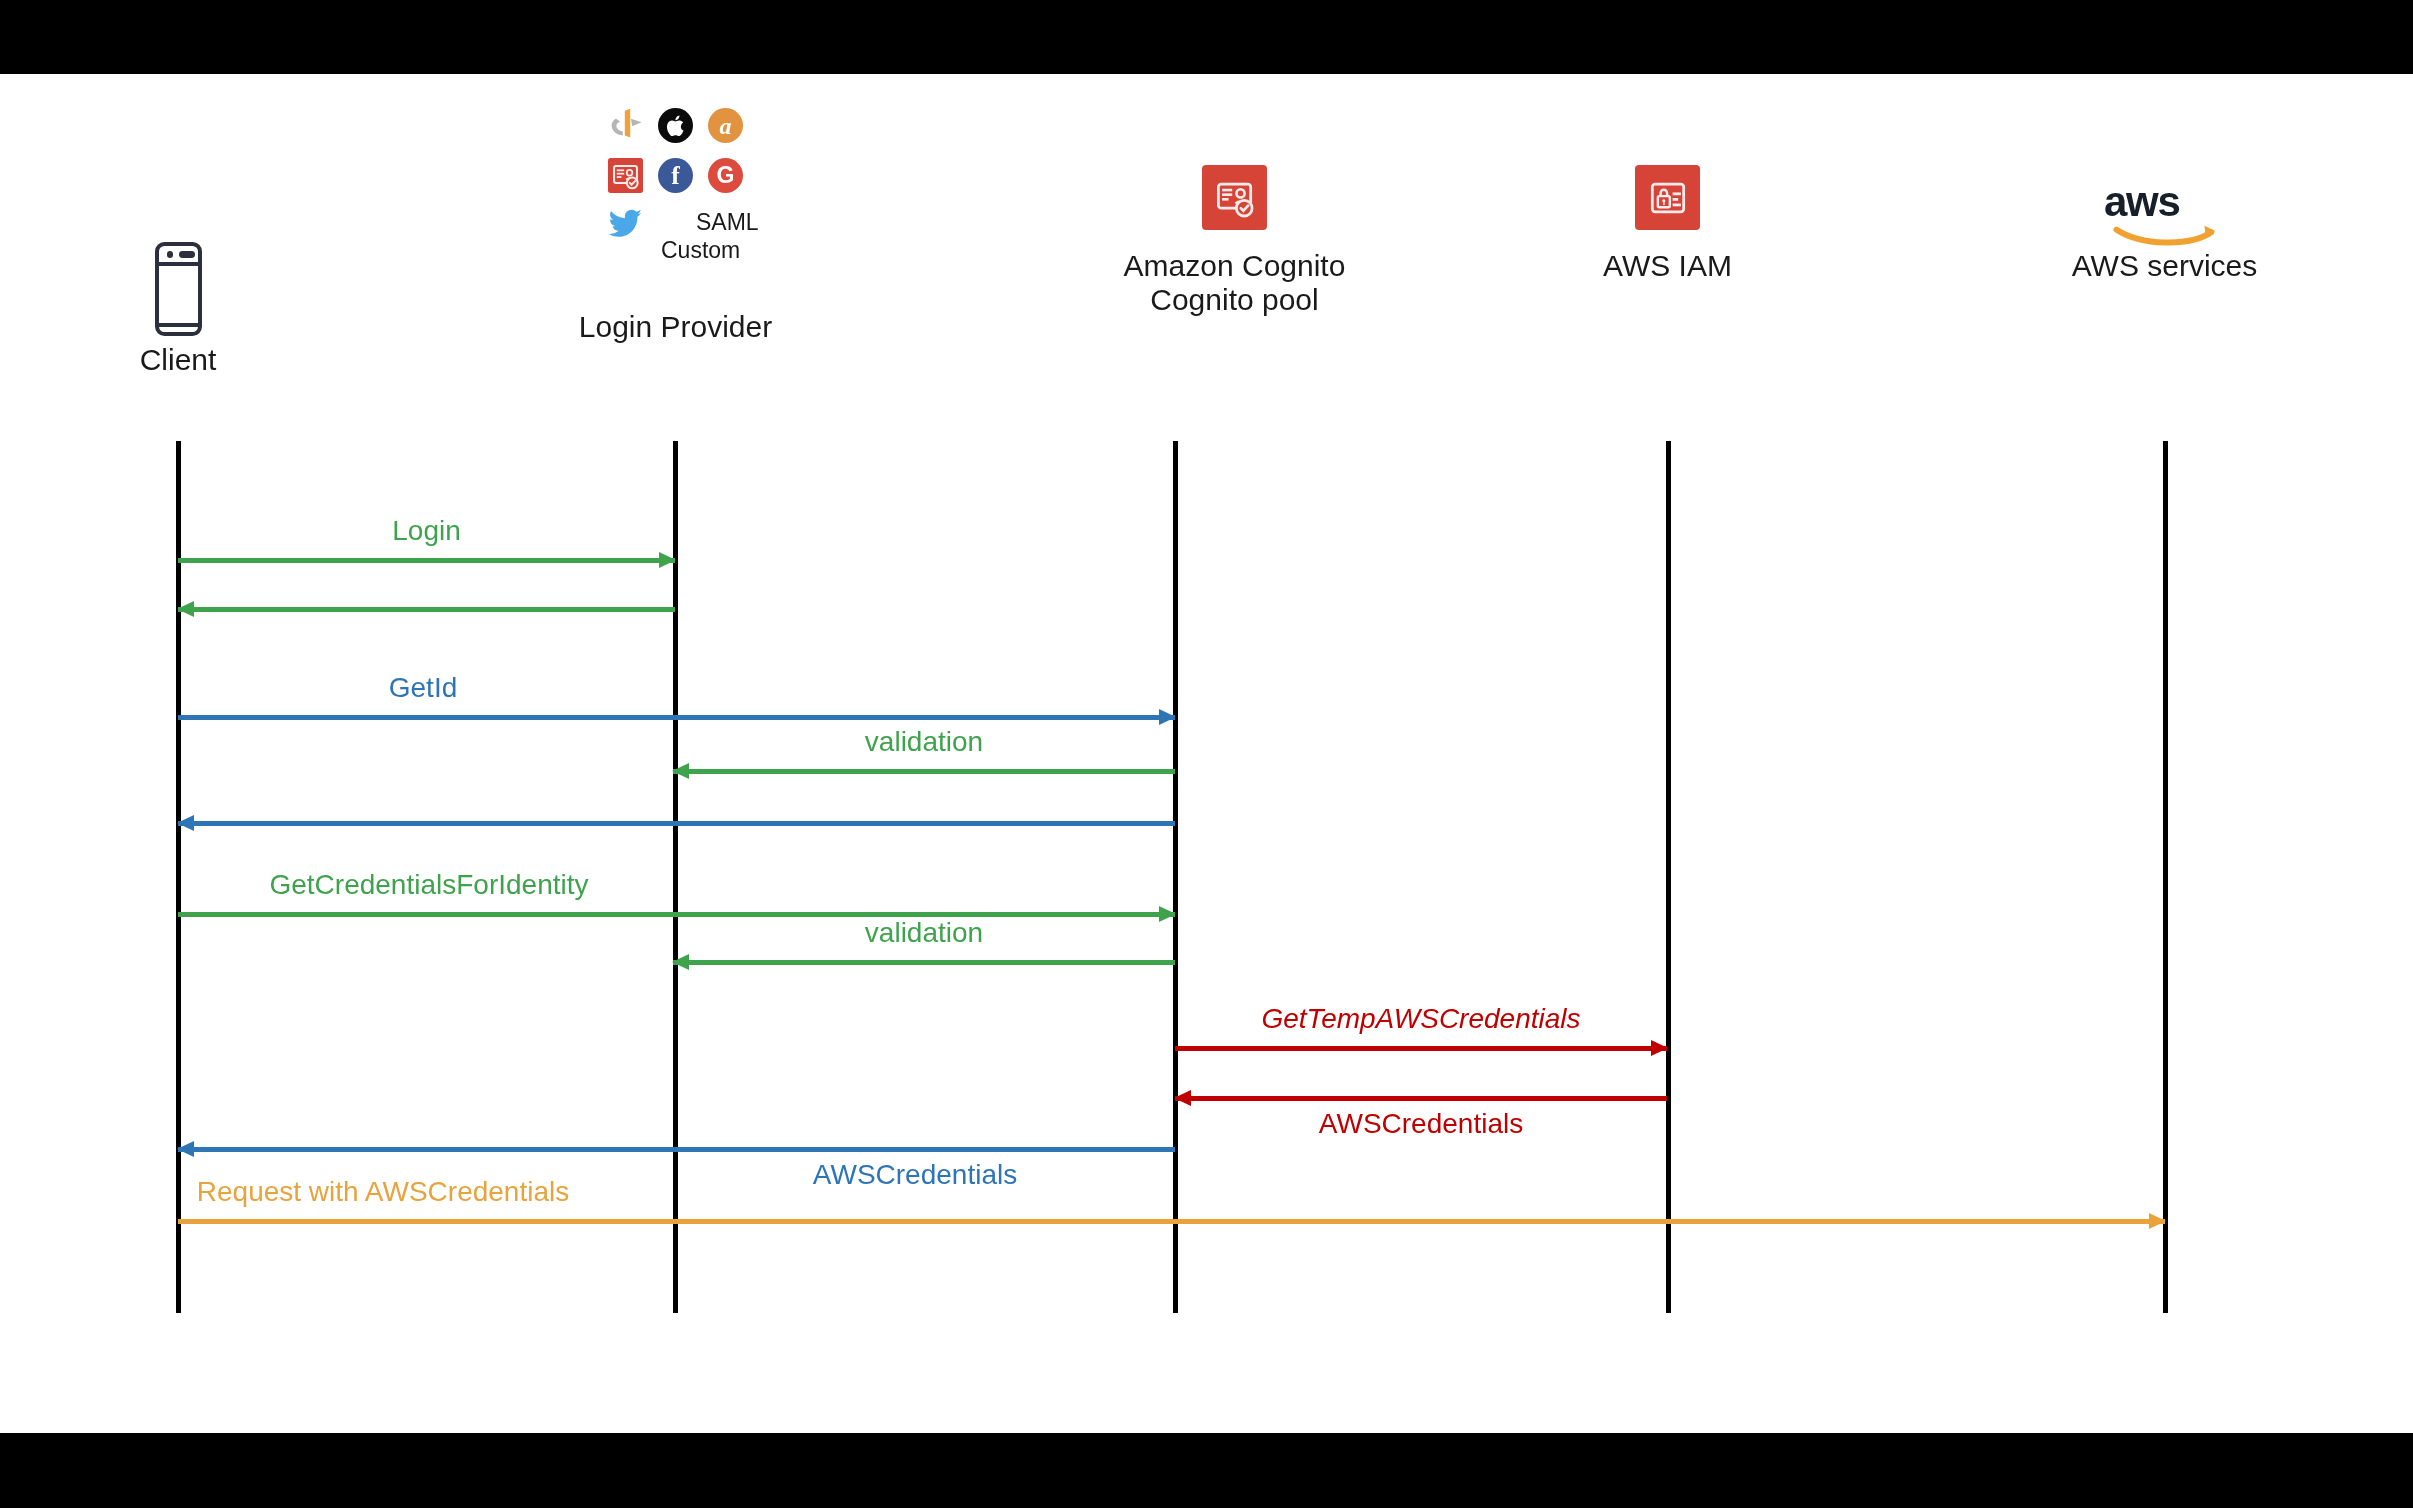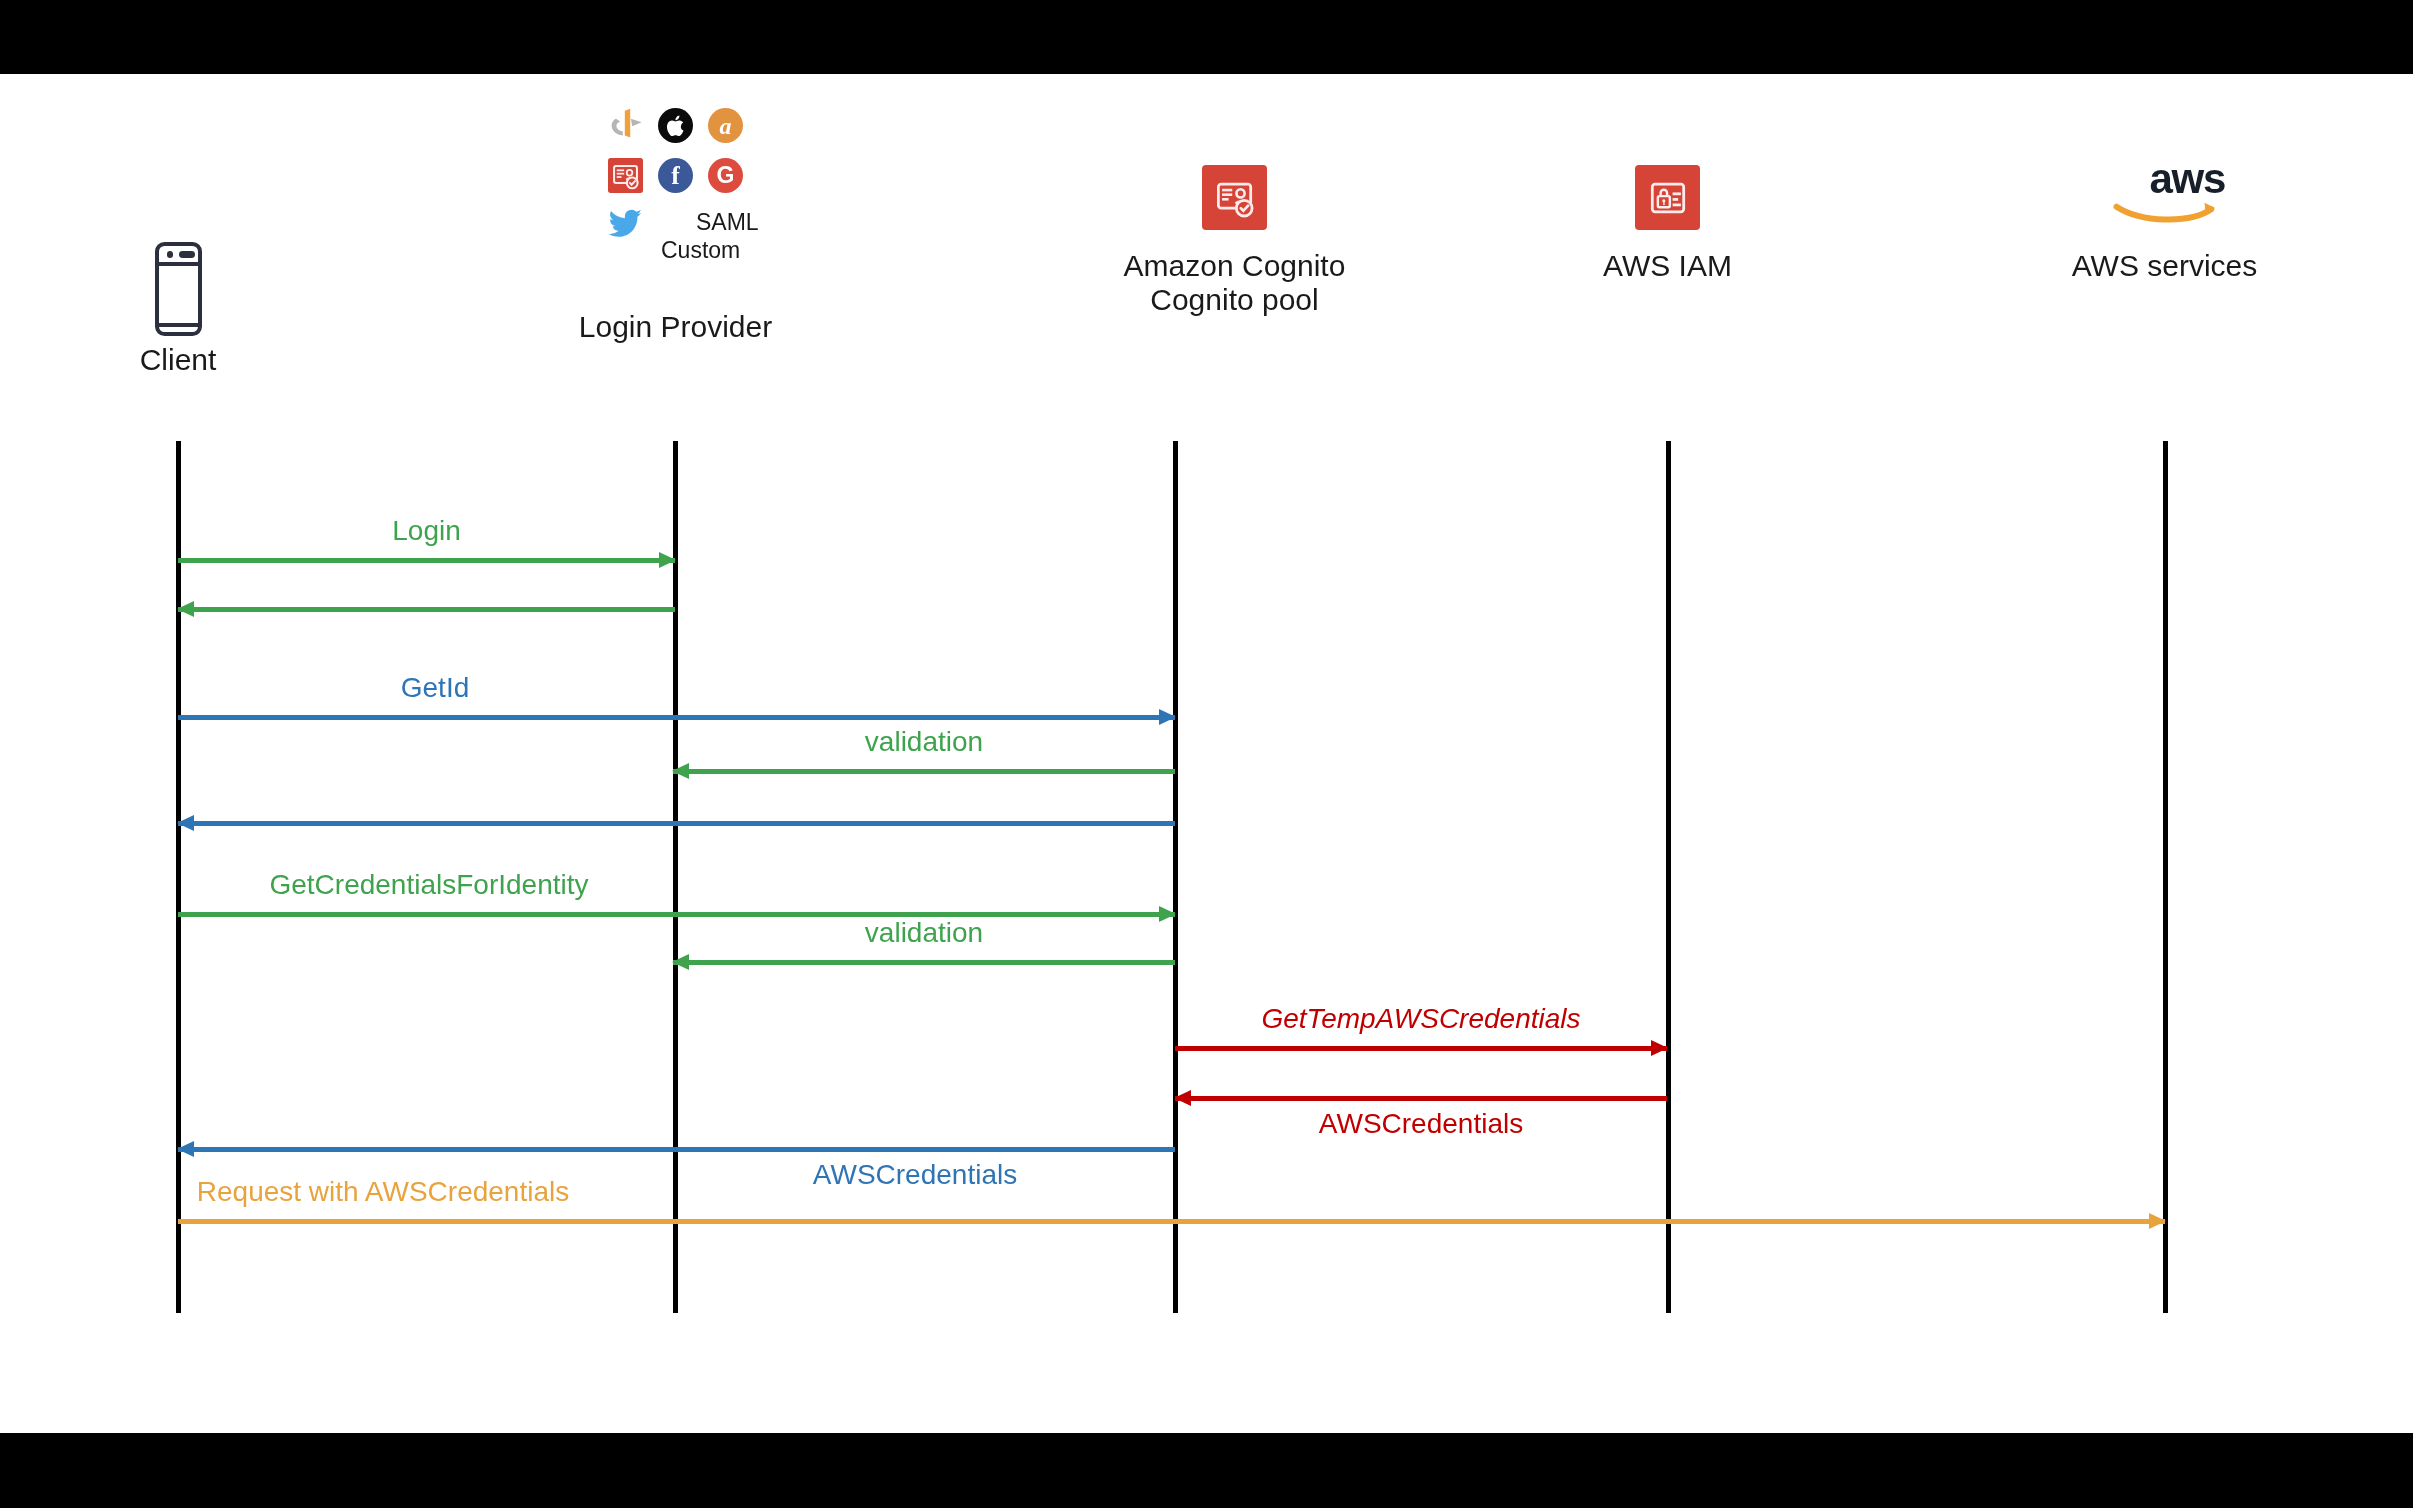--- a/index.html
+++ b/index.html
@@ -32,21 +32,21 @@
   .pi-fb{background:#3b5998;}
   .pi-google{background:#dd4b3e;}
   .pi-cup{background:#d64437;}
   .glyph{font-size:23px;line-height:1;font-family:"Liberation Sans",sans-serif;}
   .glyph-a{font-size:24px;font-family:"Liberation Serif",serif;font-style:italic;}
   .prov-text{position:absolute;font-size:23px;color:#1a1a1a;white-space:nowrap;}
 
   
   .awsq{width:65px;height:65px;border-radius:4px;background:#d64437;margin:0 auto;position:relative;display:flex;align-items:center;justify-content:center;}
   .awslogo{width:121px;margin:0 auto;position:relative;height:65px;}
-  .aws-word{font-size:42px;font-weight:bold;letter-spacing:-1.3px;color:#17202a;text-align:right;line-height:1;font-family:"Liberation Sans",sans-serif;}
+  .aws-word{font-size:42px;font-weight:bold;letter-spacing:-1.3px;color:#17202a;text-align:left;line-height:1;font-family:"Liberation Sans",sans-serif;margin-top:23px;}
 
   
   .lifeline{position:absolute;width:4.7px;background:#000;}
 
   
   .msg{position:absolute;height:0;}
   .msg .line{position:absolute;left:0;top:0;height:4.7px;width:100%;}
   .msg .head{position:absolute;top:-6px;width:0;height:0;border-top:8px solid transparent;border-bottom:8px solid transparent;}
   .msg.right .head{right:-1.3px;border-left-width:17.5px;border-left-style:solid;}
   .msg.left  .head{left:-1.3px;border-right-width:17.5px;border-right-style:solid;}
@@ -190,21 +190,21 @@
     </div>
 
     <div class="msg left" style="left:178px;top:533px;width:497px;">
       <div class="line" style="background:#3fa34d;"></div>
       <div class="head" style="border-right-color:#3fa34d;"></div>
     </div>
 
     <div class="msg right" style="left:178px;top:641px;width:997px;">
       <div class="line" style="background:#2e75b6;"></div>
       <div class="head" style="border-left-color:#2e75b6;"></div>
-      <div class="lbl" style="color:#2e75b6;left:257px;transform:translateX(-50%);">GetId</div>
+      <div class="lbl" style="color:#2e75b6;left:245px;transform:translateX(-50%);">GetId</div>
     </div>
 
     <div class="msg left" style="left:673px;top:695px;width:502px;">
       <div class="line" style="background:#3fa34d;"></div>
       <div class="head" style="border-right-color:#3fa34d;"></div>
       <div class="lbl" style="color:#3fa34d;left:50%;transform:translateX(-50%);">validation</div>
     </div>
 
     <div class="msg left" style="left:178px;top:747px;width:997px;">
       <div class="line" style="background:#2e75b6;"></div>

